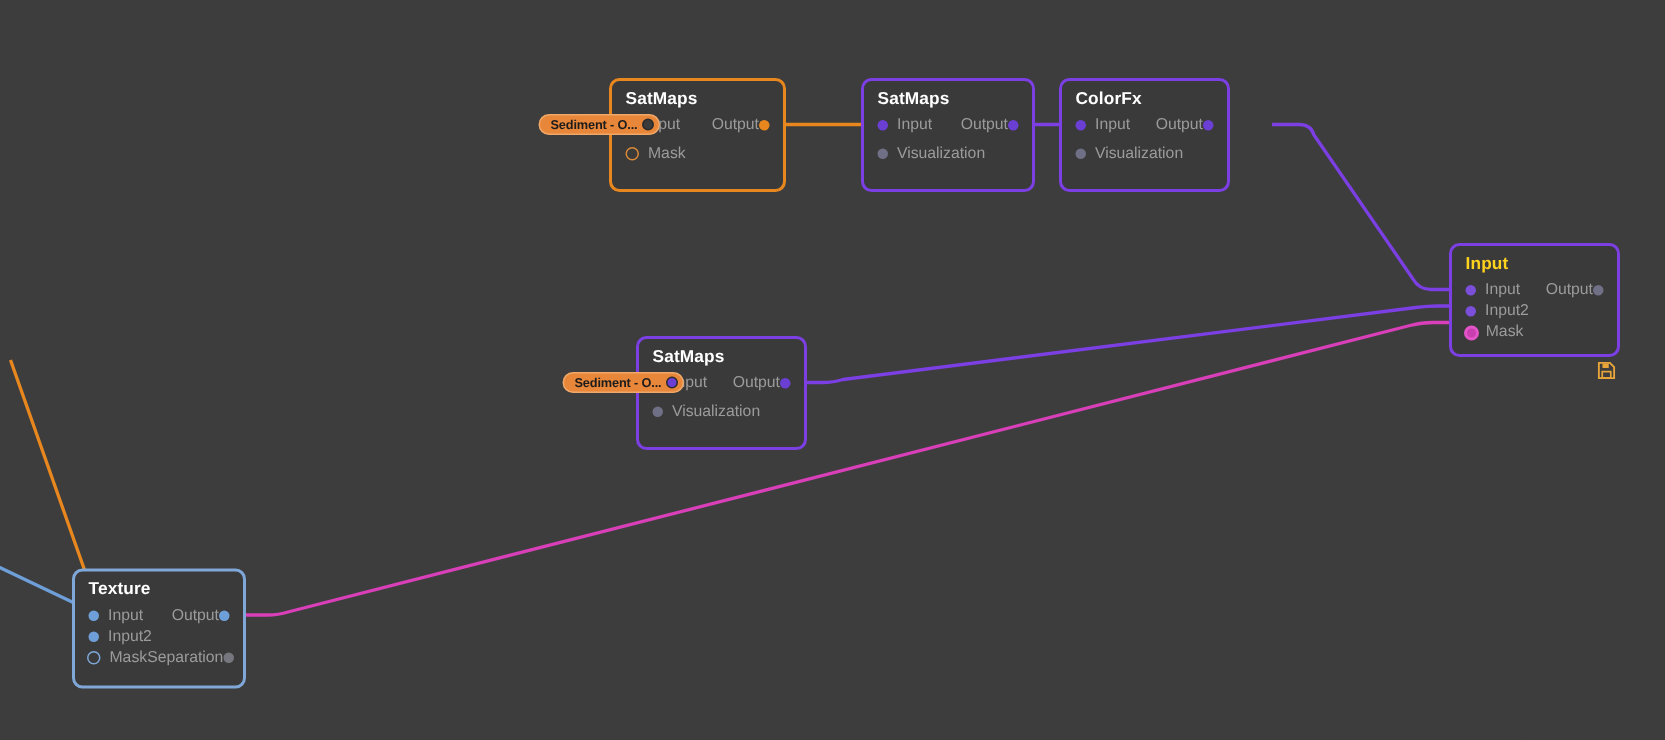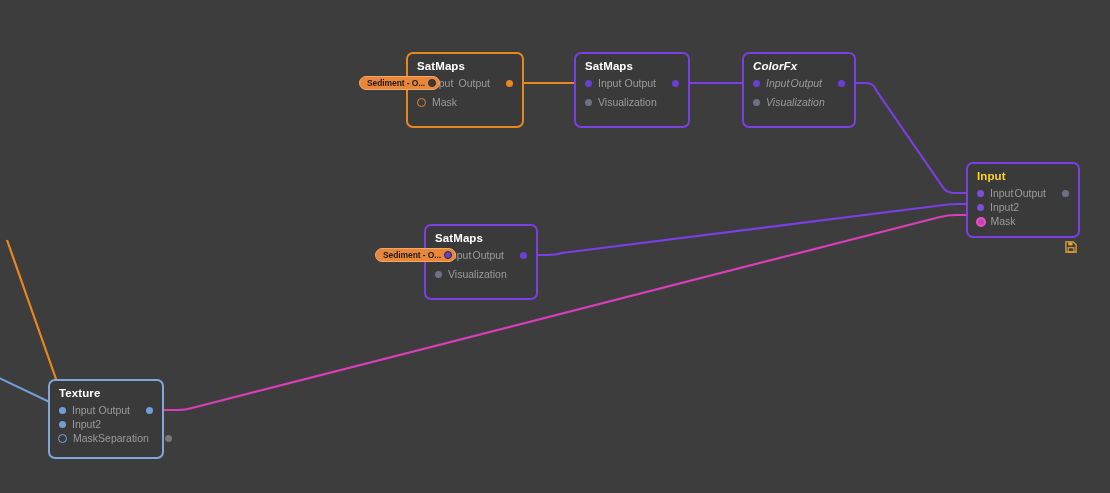--- a/index.html
+++ b/index.html
@@ -46,21 +46,21 @@
     justify-content: space-between;
   }
   .row.gap { margin-top: 8px; }
   .port-label {
     font-size: 10.5px;
     color: #9b9b9b;
     white-space: nowrap;
     line-height: 11px;
   }
   .left-group { display: flex; align-items: center; gap: 6px; }
-  .right-group { display: flex; align-items: center; gap: 16px; }
+  .right-group { display: flex; align-items: center; gap: 0; }
   .port {
     width: 7px; height: 7px;
     border-radius: 50%;
     flex: 0 0 auto;
     display: block;
   }
   .port.hollow {
     background: transparent;
     border: 1.4px solid #d98a37;
     width: 9px; height: 9px;
@@ -186,21 +186,21 @@
       </div>
       <div class="row gap">
         <span class="left-group">
           <span class="port dim"></span>
           <span class="port-label">Visualization</span>
         </span>
       </div>
     </div>
   </div>
 
-  <div class="node" style="left:742px; top:52px; width:114px; height:76px; border-color:#7b3fe4;font-style:italic;">
+  <div class="node" style="left:706px; top:52px; width:114px; height:76px; border-color:#7b3fe4;">
     <div class="node-title">ColorFx</div>
     <div class="rows">
       <div class="row">
         <span class="left-group">
           <span class="port purple"></span>
           <span class="port-label">Input</span>
         </span>
         <span class="right-group">
           <span class="port-label">Output</span>
           <span class="port purple"></span>

